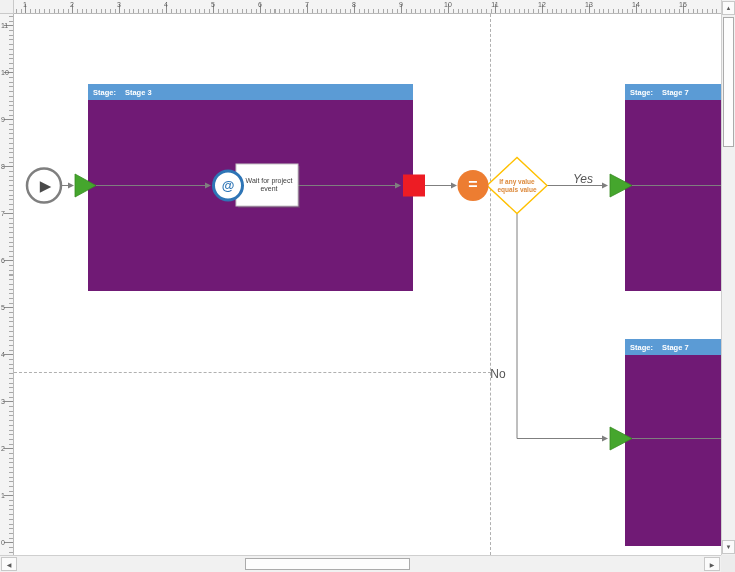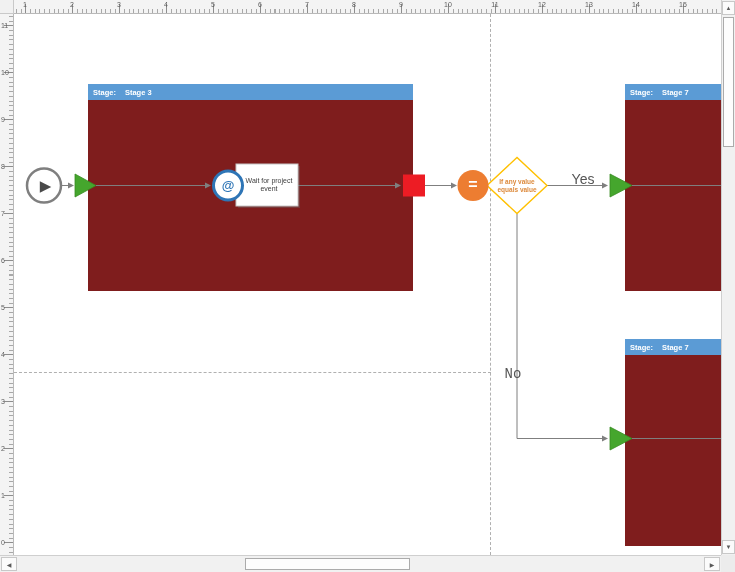--- a/index.html
+++ b/index.html
@@ -23,21 +23,21 @@
     background:#f4f4f4; border-right:1px solid #b9b9b9; }
   .ruler-v .ticks-minor { position:absolute; top:2px; bottom:0; right:0; width:4px;
     background:repeating-linear-gradient(180deg,#a8a8a8 0 1px,transparent 1px 4.7px); }
   .ruler-v .ticks-major { position:absolute; top:11px; bottom:0; right:0; width:9px;
     background:repeating-linear-gradient(180deg,#8d8d8d 0 1px,transparent 1px 47px); }
   .rv { position:absolute; left:1px; transform:translateY(-50%);
     font-size:7px; color:#5f5f5f; }
   
   .canvas { position:absolute; left:14px; top:14px; width:707px; height:541px;
     background:#ffffff; overflow:hidden; }
-  .stage { position:absolute; background:#7f1d1d; }
+  .stage { position:absolute; background:#701a75; }
   .stage-header { height:16px; background:#5b9bd5; color:#ffffff;
     font-size:7.5px; font-weight:bold; display:flex; align-items:center;
     padding-left:5px; }
   .stage-header .sname { margin-left:9px; }
   #stage1 { left:74px; top:70px; width:325px; height:207px; }
   #stage2 { left:611px; top:70px; width:96px; height:207px; }
   #stage3 { left:611px; top:325px; width:96px; height:207px; }
   .vdash { position:absolute; left:476px; top:0; height:541px; width:0;
     border-left:1px dashed #b0b0b0; }
   .hdash { position:absolute; left:0; top:358px; width:477px; height:0;
@@ -59,23 +59,23 @@
     font-size:15px; color:#4a4a4a; padding-left:3px; }
   .at-icon-box { left:200px; top:158px; width:28px; height:27px;
     font-size:13px; font-weight:bold; color:#2e75b6; }
   .equals-icon-box { left:444px; top:156px; width:30px; height:30px;
     font-size:16px; font-weight:bold; color:#ffffff; }
   .wait-label { left:228px; top:151px; width:54px; height:40px;
     font-size:7px; line-height:1.2; color:#3d3d3d; }
   .decision-label { left:479px; top:157px; width:48px; height:29px;
     font-size:6.5px; line-height:1.2; font-weight:bold; color:#dd8a3c; }
   .yes-label { left:559px; top:160px; width:20px; height:10px;
-    font-size:14px; color:#555555; }
-  .no-label { left:491px; top:355px; width:16px; height:10px;
-    font-size:14px; color:#555555;font-family:Liberation Mono, monospace; }
+    font-size:12px; color:#555555;font-style:italic; }
+  .no-label { left:476px; top:355px; width:16px; height:10px;
+    font-size:12px; color:#555555; }
   
   .vscroll { position:absolute; left:721px; top:0; width:14px; height:555px;
     background:#f1f1f1; border-left:1px solid #cfcfcf; }
   .hscroll { position:absolute; left:0; top:555px; width:721px; height:17px;
     background:#f1f1f1; border-top:1px solid #cfcfcf; }
   .sbtn { position:absolute; background:#fbfbfb; border:1px solid #c8c8c8;
     display:flex; align-items:center; justify-content:center;
     font-size:6px; color:#5a5a5a; }
   .vscroll .sbtn { left:0px; width:13px; height:14px; }
   .sbtn.up { top:1px; }

